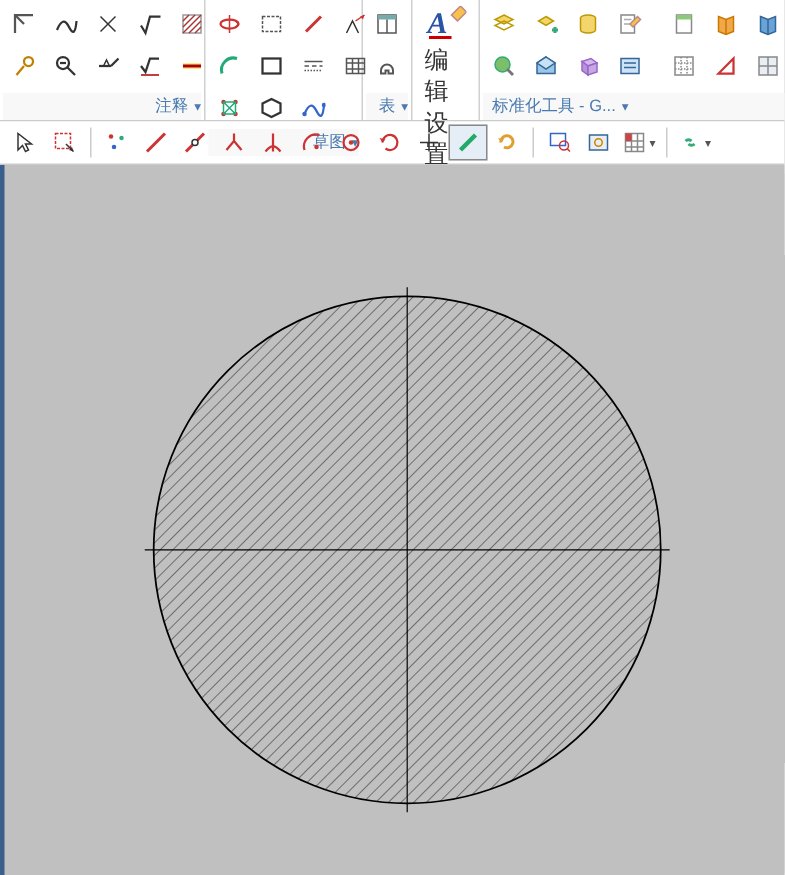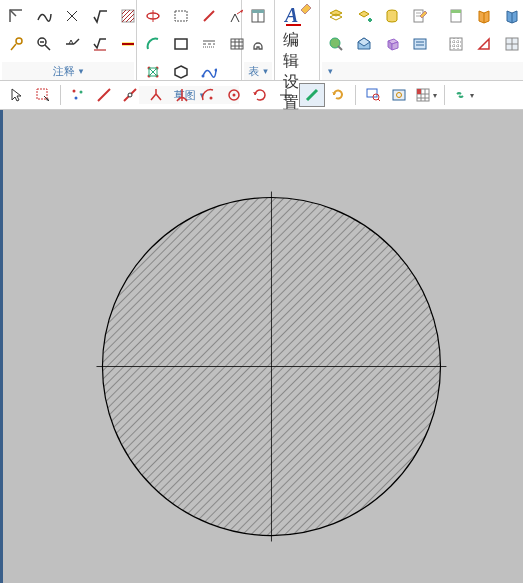--- a/index.html
+++ b/index.html
@@ -30,21 +30,21 @@
     padding-top: 2px;
   }
   .group-label {
     height: 18px;
     line-height: 18px;
     text-align: center;
     color: #4a7bb0;
     font-size: 11px;
     display: flex;
     align-items: center;
-    justify-content: center;
+    justify-content: flex-end;
     gap: 4px;
     background: #f8f8f8;
   }
   .group-label .dd {
     font-size: 9px;
     color: #4a7bb0;
   }
   .icon-btn {
     width: 24px;
     height: 24px;
@@ -435,20 +435,21 @@
         <div class="icon-btn">
             <svg viewBox="0 0 16 16">
               <rect x="2" y="2" width="12" height="12" fill="#e8eef4" stroke="#888"></rect>
               <line x1="2" y1="8" x2="14" y2="8" stroke="#888"></line>
               <line x1="8" y1="2" x2="8" y2="14" stroke="#888"></line>
             </svg>
           </div>
       </div>
     </div>
     <div class="group-label" style="justify-content:flex-start;padding-left:6px">
+      <span>标准化工具 - G...</span>
       <span class="dd">▾</span>
     </div>
   </div>
 </div>
 
 <div class="toolbar2">
   <div class="tb-btn">
       <svg viewBox="0 0 16 16">
         <path d="M3 2 L3 13 L6 10 L8 14 L10 13 L8 9 L12 9 Z" fill="#fff" stroke="#333"></path>
       </svg>

